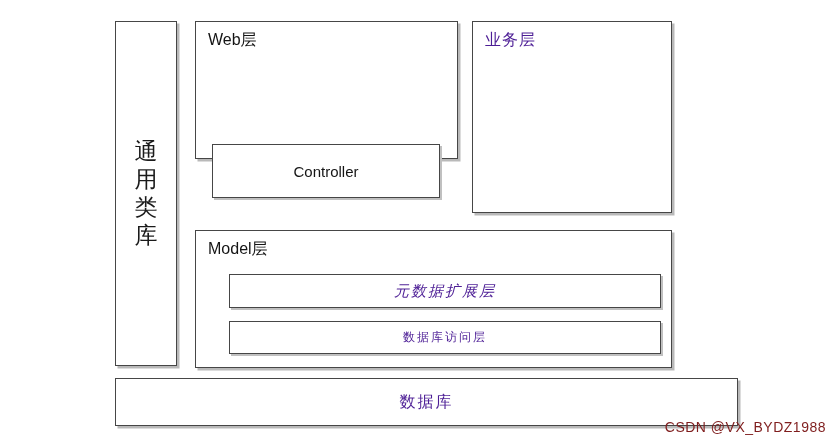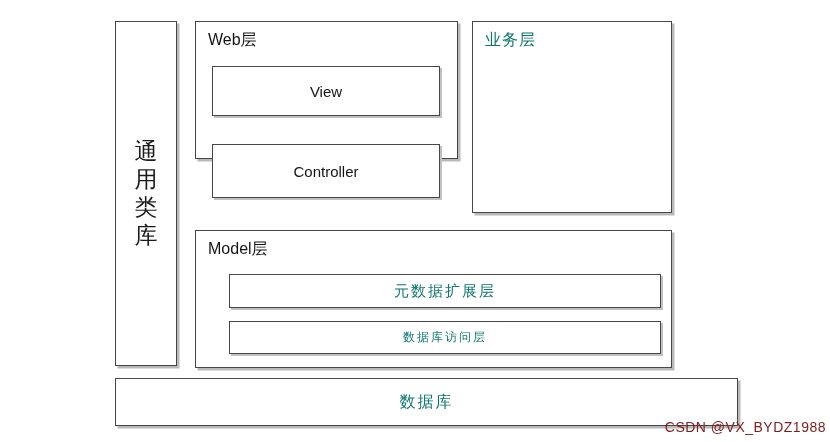--- a/index.html
+++ b/index.html
@@ -33,21 +33,21 @@
     display: flex; align-items: center; justify-content: center;
   }
   .latin-label {
     font-family: "Liberation Sans", "DejaVu Sans", sans-serif;
     font-size: 15px;
     color: #141414;
   }
   .cjk-label {
     font-family: "Liberation Serif", "DejaVu Serif", serif;
     font-size: 16px;
-    color: #0f766e;
+    color: #4c1d95;
     letter-spacing: 2px;
   }
   .vertical-text {
     display: inline-block;
     width: 1.1em;
     text-align: center;
     font-family: "Liberation Serif", "DejaVu Serif", serif;
     color: #1a1a1a;
     word-break: break-all;
   }
@@ -55,21 +55,21 @@
   .vt-right { font-size: 16px; line-height: 27px; }
 
   
   #left-column    { left: 115px; top: 21px;  width: 62px;  height: 345px; }
   #web-layer      { left: 195px; top: 21px;  width: 263px; height: 138px; }
   #view-box       { left: 16px;  top: 44px;  width: 228px; height: 50px;  }
   #controller-box { left: 16px;  top: 122px; width: 228px; height: 54px;  }
   #business-layer { left: 472px; top: 21px;  width: 200px; height: 192px; }
   #right-column   { left: 693px; top: 21px;  width: 51px;  height: 346px; }
   #model-layer    { left: 195px; top: 230px; width: 477px; height: 138px; }
-  #meta-box       { left: 33px;  top: 43px;  width: 432px; height: 34px;  }
+  #meta-box       { left: 33px;  top: 43px;  width: 432px; height: 34px; font-style: italic;  }
   #dal-box        { left: 33px;  top: 90px;  width: 432px; height: 33px;  }
   #database-box   { left: 115px; top: 378px; width: 623px; height: 48px;  }
 
   .inner-box {
     position: absolute;
     background: #ffffff;
     border: 1.4px solid #464646;
     box-shadow: 2px 2px 0 #c0c0c0;
   }
   .watermark {
@@ -87,25 +87,20 @@
 <div class="canvas">
 
   <div class="box" id="left-column">
     <div class="center-wrap">
       <span class="vertical-text vt-left">通用类库</span>
     </div>
   </div>
 
   <div class="box" id="web-layer">
     <span class="corner-label">Web层</span>
-    <div class="inner-box" id="view-box">
-      <div class="center-wrap">
-        <span class="latin-label">View</span>
-      </div>
-    </div>
     <div class="inner-box" id="controller-box">
       <div class="center-wrap">
         <span class="latin-label">Controller</span>
       </div>
     </div>
   </div>
 
   <div class="box" id="business-layer">
     <span class="corner-label cjk-label" style="letter-spacing:1px;">业务层</span>
   </div>

